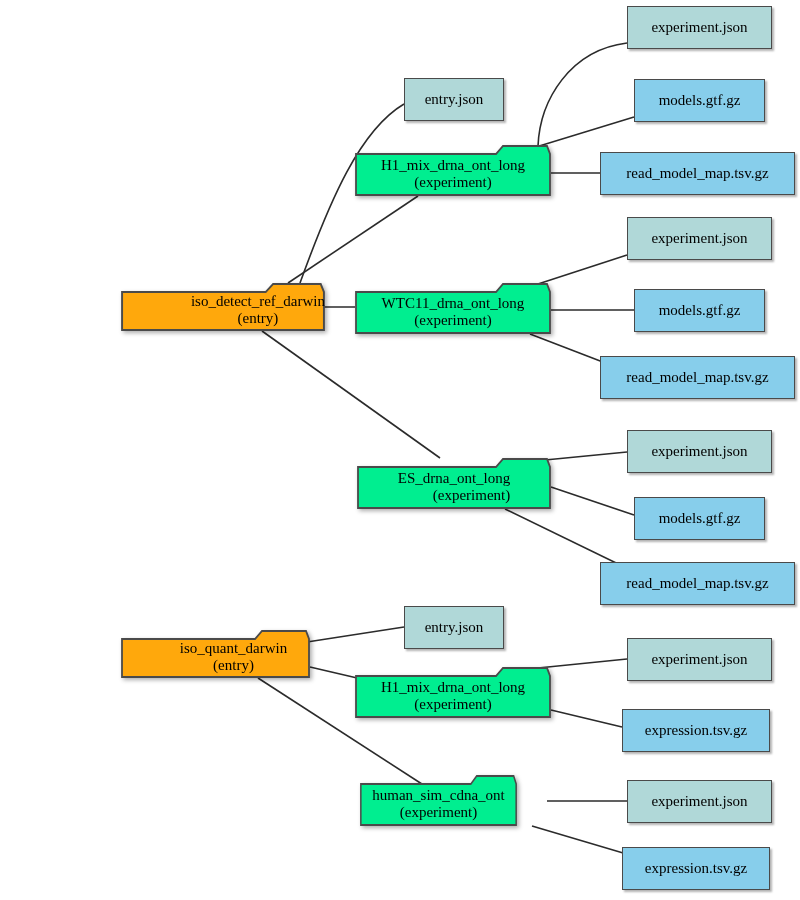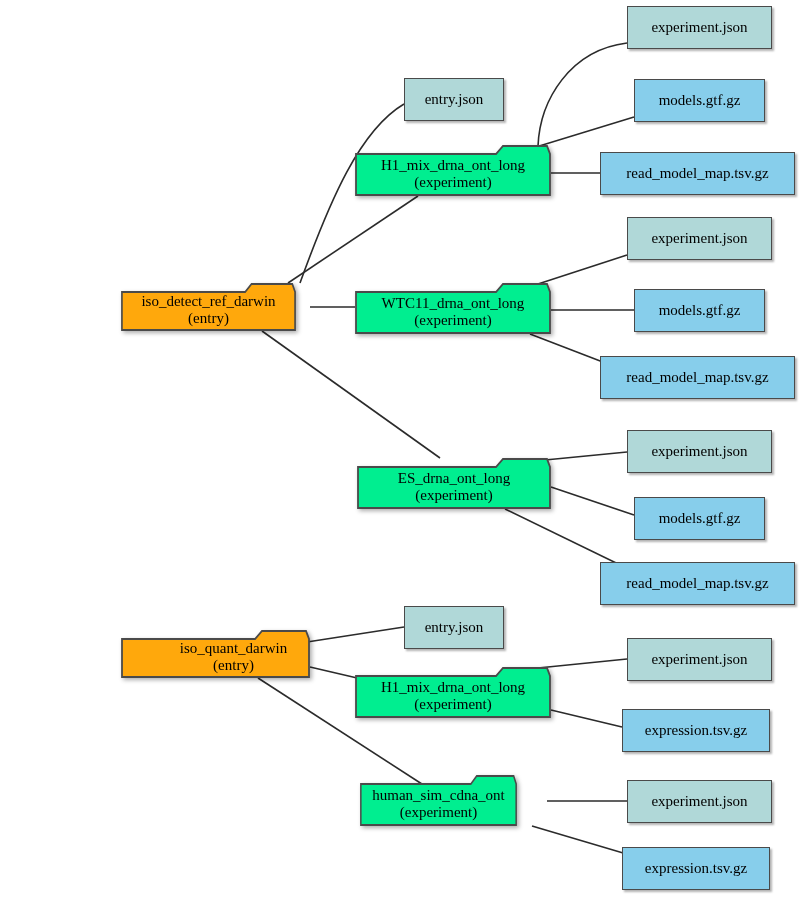--- a/index.html
+++ b/index.html
@@ -117,21 +117,21 @@
           <path d="M 1,9 L 141,9 L 148,1 L 192,1 L 195,9 L 195,50 L 1,50 Z" fill="#00EE90" stroke="#4a4a4a" stroke-width="1.8" stroke-linejoin="miter"></path>
         </svg>
         <div class="folder-label" style="padding-top: 6px;"><span>H1_mix_drna_ont_long</span><span class="node-line2">(experiment)</span></div>
       </div>
       <div class="node file" style="left: 600px; top: 152px; width: 195px; height: 43px; background: rgb(135, 206, 235);">
         <span>read_model_map.tsv.gz</span>
       </div>
       <div class="node file" style="left: 627px; top: 217px; width: 145px; height: 43px; background: rgb(176, 216, 216);">
         <span>experiment.json</span>
       </div>
-      <div class="node folder" style="left: 121px; top: 283px; width: 175px; height: 48px;">
+      <div class="node folder" style="left: 121px; top: 283px; width: 204px; height: 48px; align-items: flex-end;">
         <svg class="folder-shape" viewBox="0 0 189 48" preserveAspectRatio="none">
           <path d="M 1,9 L 134,9 L 141,1 L 185,1 L 188,9 L 188,47 L 1,47 Z" fill="#FFA80C" stroke="#4a4a4a" stroke-width="1.8" stroke-linejoin="miter"></path>
         </svg>
         <div class="folder-label" style="padding-top: 6px;"><span>iso_detect_ref_darwin</span><span class="node-line2">(entry)</span></div>
       </div>
       <div class="node folder" style="left: 355px; top: 283px; width: 196px; height: 51px;">
         <svg class="folder-shape" viewBox="0 0 196 51" preserveAspectRatio="none">
           <path d="M 1,9 L 141,9 L 148,1 L 192,1 L 195,9 L 195,50 L 1,50 Z" fill="#00EE90" stroke="#4a4a4a" stroke-width="1.8" stroke-linejoin="miter"></path>
         </svg>
         <div class="folder-label" style="padding-top: 6px;"><span>WTC11_drna_ont_long</span><span class="node-line2">(experiment)</span></div>
@@ -142,21 +142,21 @@
       <div class="node file" style="left: 600px; top: 356px; width: 195px; height: 43px; background: rgb(135, 206, 235);">
         <span>read_model_map.tsv.gz</span>
       </div>
       <div class="node file" style="left: 627px; top: 430px; width: 145px; height: 43px; background: rgb(176, 216, 216);">
         <span>experiment.json</span>
       </div>
       <div class="node folder" style="left: 357px; top: 458px; width: 194px; height: 51px;">
         <svg class="folder-shape" viewBox="0 0 194 51" preserveAspectRatio="none">
           <path d="M 1,9 L 139,9 L 146,1 L 190,1 L 193,9 L 193,50 L 1,50 Z" fill="#00EE90" stroke="#4a4a4a" stroke-width="1.8" stroke-linejoin="miter"></path>
         </svg>
-        <div class="folder-label" style="padding-top: 6px;"><span>ES_drna_ont_long</span><span class="node-line2">(experiment)</span></div>
+        <div class="folder-label" style="padding-top: 6px; text-align: right;"><span>ES_drna_ont_long</span><span class="node-line2">(experiment)</span></div>
       </div>
       <div class="node file" style="left: 634px; top: 497px; width: 131px; height: 43px; background: rgb(135, 206, 235);">
         <span>models.gtf.gz</span>
       </div>
       <div class="node file" style="left: 600px; top: 562px; width: 195px; height: 43px; background: rgb(135, 206, 235);">
         <span>read_model_map.tsv.gz</span>
       </div>
       <div class="node file" style="left: 404px; top: 606px; width: 100px; height: 43px; background: rgb(176, 216, 216);">
         <span>entry.json</span>
       </div>

